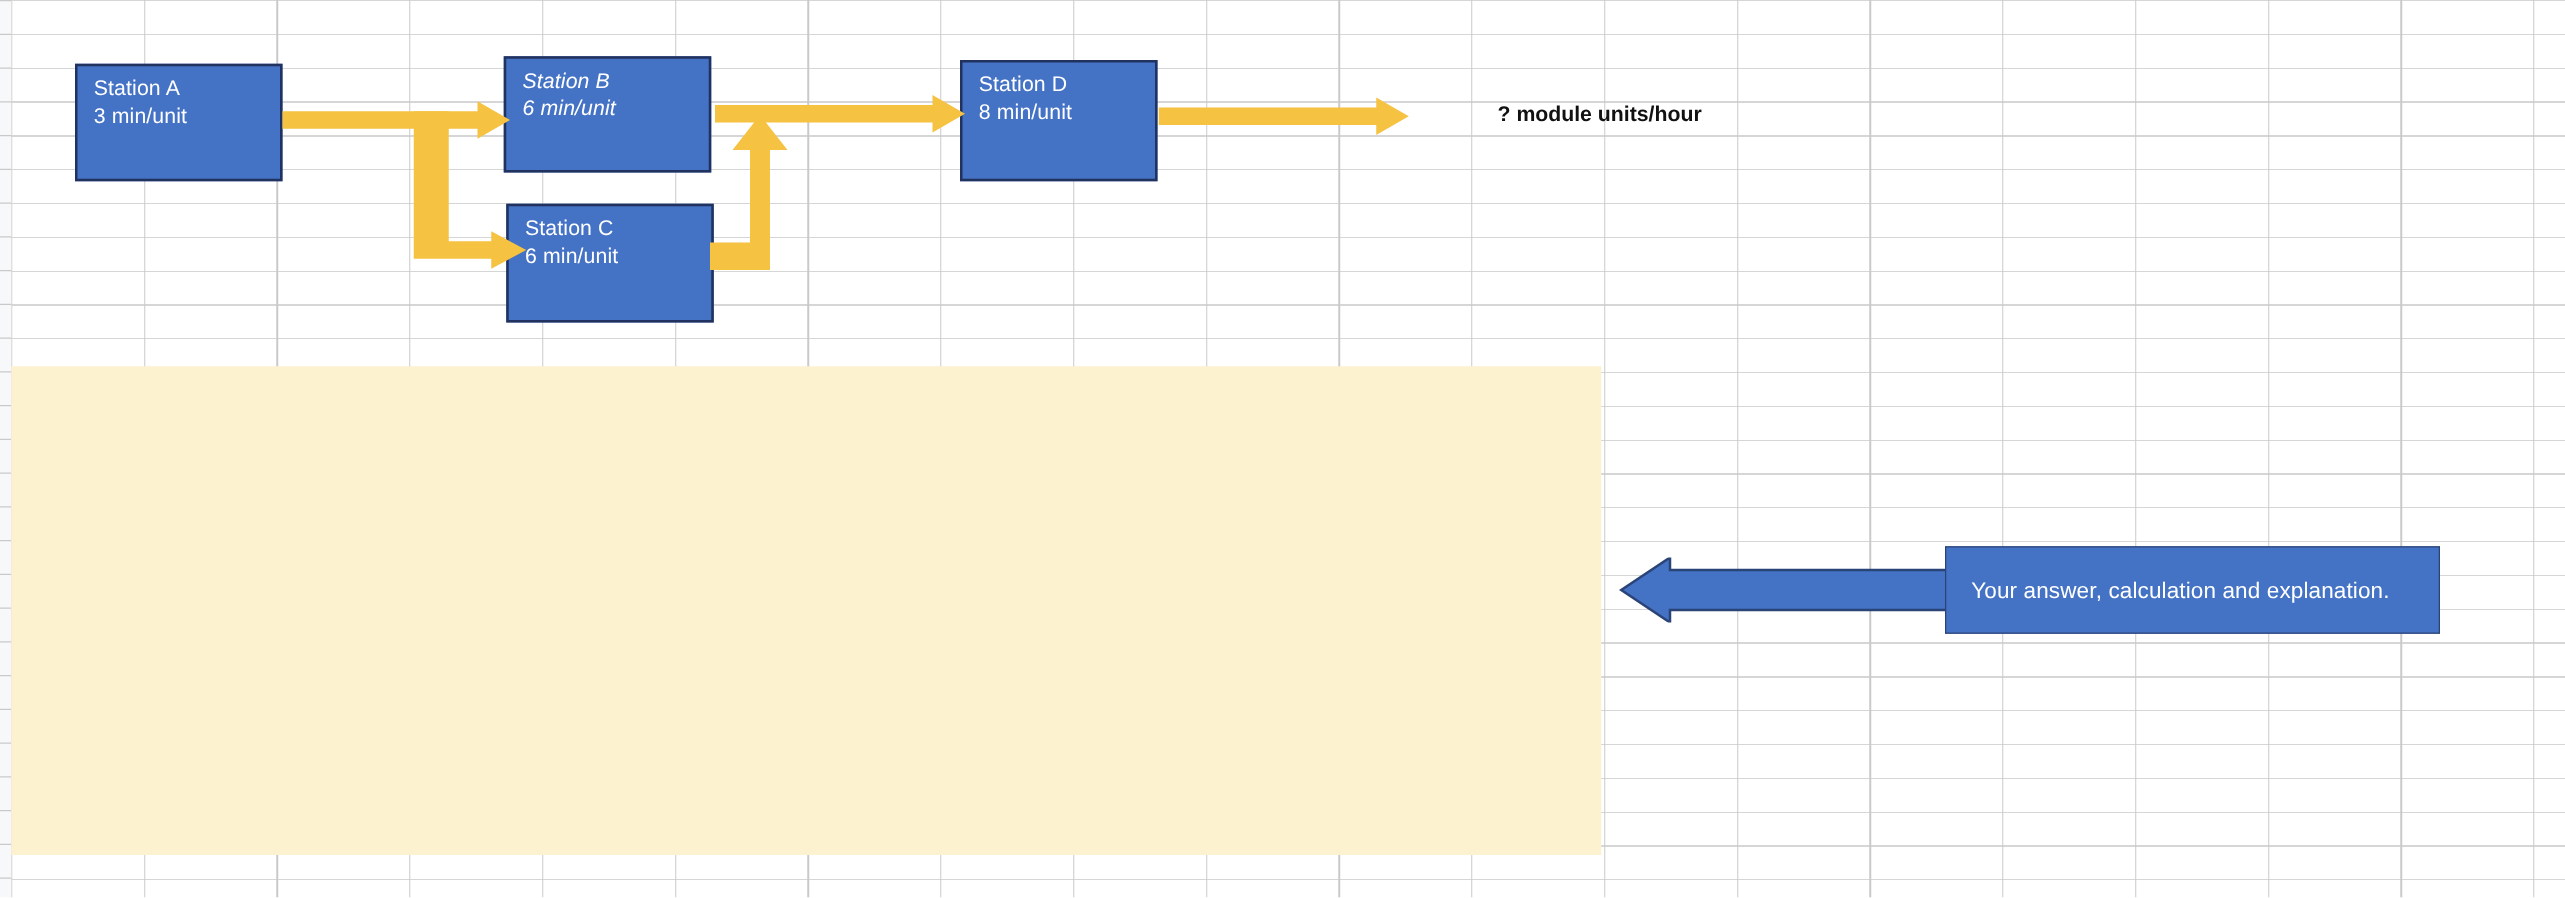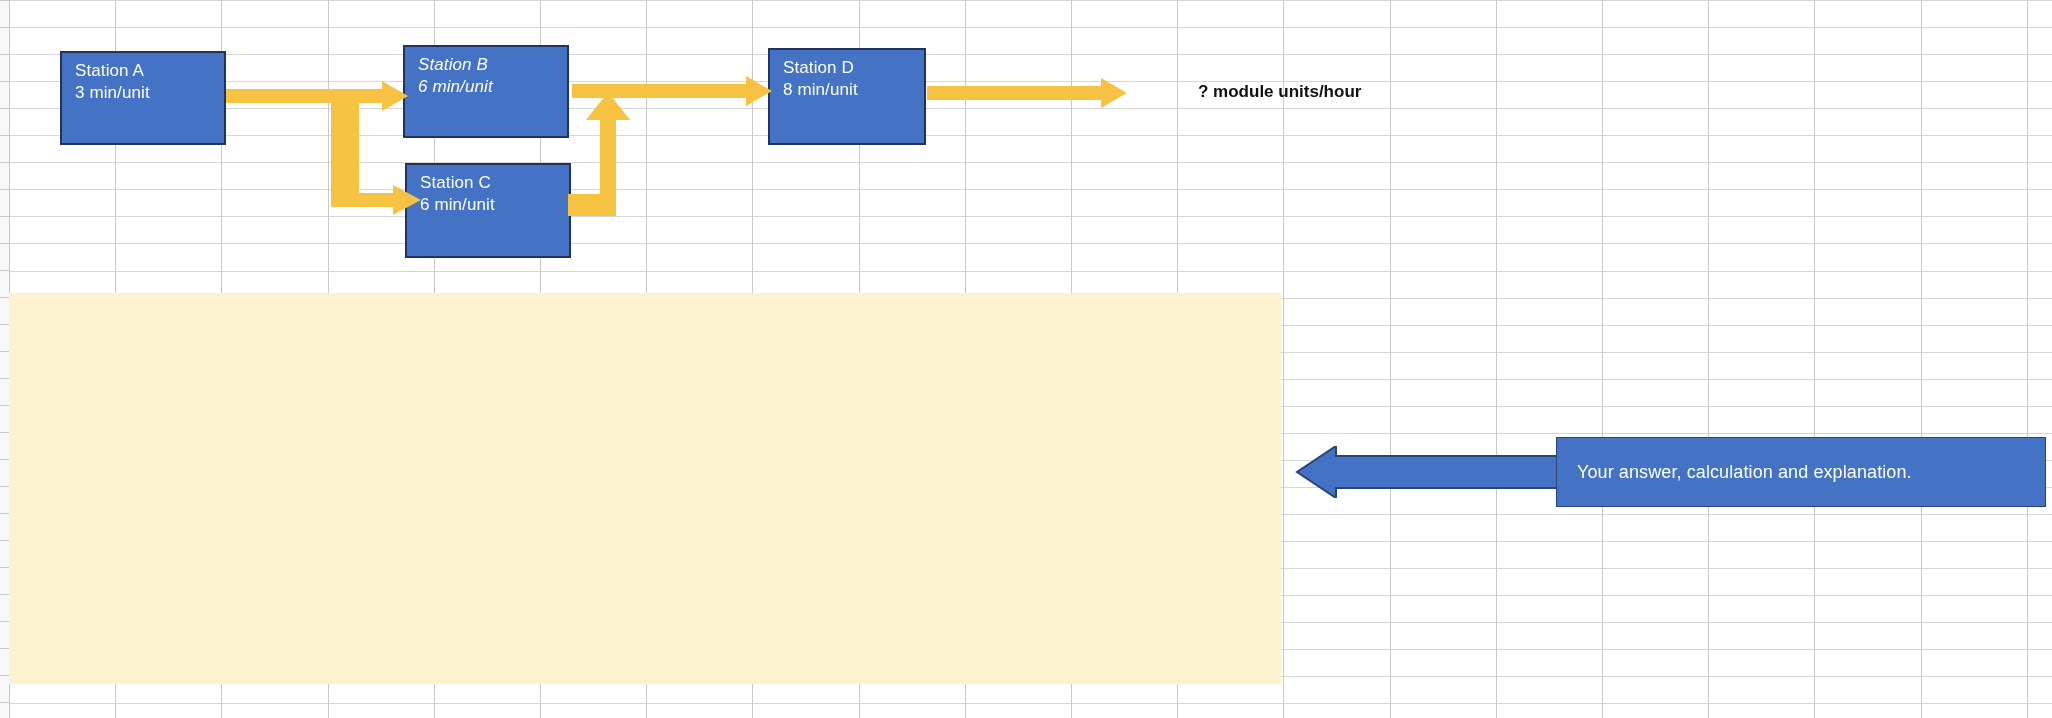--- a/index.html
+++ b/index.html
@@ -133,17 +133,17 @@
   </div>
 
   <div class="outlabel" style="left:1198px;top:82px;">? module units/hour</div>
 
   <div class="callout-arrow" style="left:1294px;top:446px;">
     <svg width="270" height="52" viewBox="0 0 270 52">
       <path d="M270 10 H42 V0 L3 26 L42 52 V42 H270 Z" fill="#4472c4" stroke="#2b4477" stroke-width="2"></path>
     </svg>
   </div>
 
-  <div class="callout-box" id="callout-box" style="left: 1556px; top: 437px; width: 490px; height: 70px; background: rgb(68, 114, 196); border-color: rgb(43, 68, 119);">
+  <div class="callout-box" id="callout-box" style="left: 1556px; top: 437px; width: 396px; height: 70px; background: rgb(68, 114, 196); border-color: rgb(43, 68, 119);">
     <span>Your answer, calculation and explanation.</span>
   </div>
 
 </div>
 
 </body></html>

